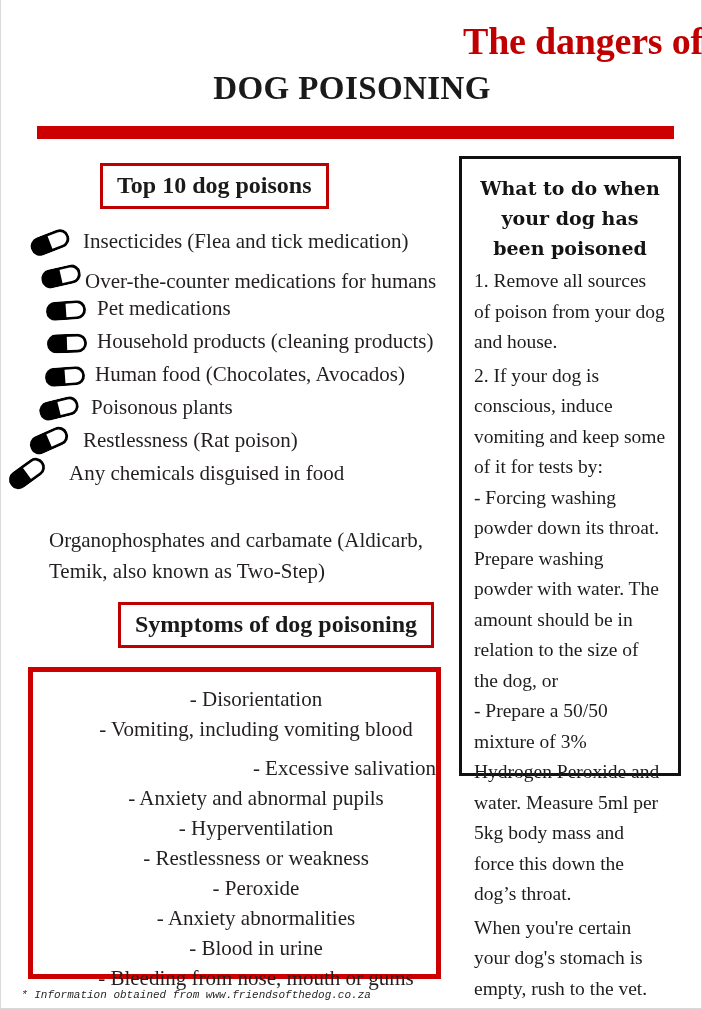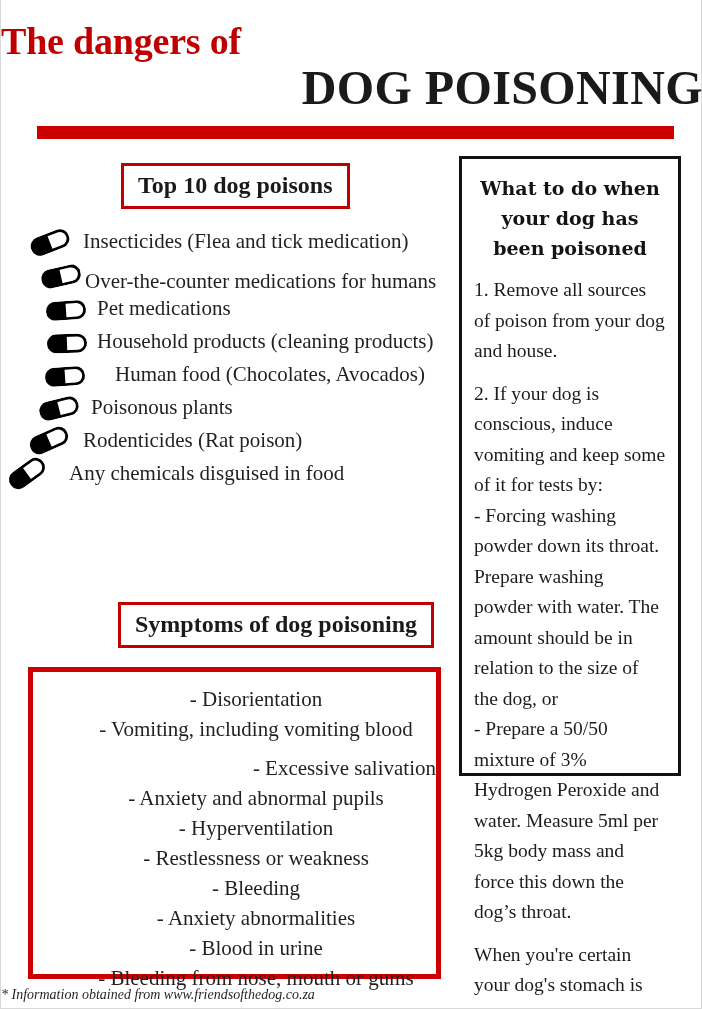--- a/index.html
+++ b/index.html
@@ -22,35 +22,35 @@
     width: 702px; height: 1009px;
     background: #ffffff;
     border-left: 1px solid #d9d9d9;
     border-right: 1px solid #d9d9d9;
     border-bottom: 1px solid #d9d9d9;
   }
 
   
   .header { position: absolute; left: 0; top: 0; width: 702px; }
   .title-line1 {
-    text-align: left;
+    text-align: right;
     color: #c00000;
     font-family: "Liberation Serif", "DejaVu Serif", serif;
     font-weight: bold;
     font-size: 38px;
     line-height: 44px;
     letter-spacing: -0.2px;
     padding-top: 19px;
   }
   .title-line2 {
-    text-align: right;
+    text-align: center;
     color: #1a1a1a;
     font-family: "Liberation Serif", "DejaVu Serif", serif;
     font-weight: bold;
-    font-size: 48px;
+    font-size: 33px;
     line-height: 46px;
     letter-spacing: 0.4px;
     padding-top: 2px;
   }
   .red-rule {
     position: absolute;
     left: 36px; top: 126px;
     width: 637px; height: 13px;
     background: #cc0000;
   }
@@ -68,21 +68,21 @@
     display: inline-block;
     padding: 4px 14px 6px 14px;
     font-weight: bold;
     font-size: 24px;
     line-height: 30px;
     color: #1a1a1a;
     box-shadow: inset 0 0 0 2px #ffffff;
   }
   .top10-heading-wrap {
     position: absolute;
-    left: 120px; top: 8px;
+    left: 99px; top: 8px;
   }
 
   
   .poison-list {
     position: absolute;
     left: 0; top: 70px;
     width: 452px;
   }
   .poison-row {
     position: relative;
@@ -128,24 +128,24 @@
   .symptom {
     text-align: center;
     font-size: 21px;
     line-height: 30px;
     color: #231f20;
   }
   .symptom.gap { margin-top: 9px; text-align: right; }
 
   .footnote {
     position: absolute;
-    left: 0; top: 988px;
-    font-family: Liberation Serif, serif;
+    left: 20px; top: 988px;
+    font-family: Liberation Mono, monospace;
     font-style: italic;
-    font-size: 14px;
+    font-size: 11px;
     line-height: 14px;
     color: #231f20;
   }
 
   
   .right-panel {
     position: absolute;
     left: 458px; top: 156px;
     width: 222px; height: 620px;
     border: 3px solid #111111;
@@ -158,21 +158,21 @@
     font-weight: bold;
     font-size: 19px;
     line-height: 30px;
     color: #141414;
   }
   .right-para {
     font-family: "Liberation Serif", "DejaVu Serif", serif;
     font-size: 19.5px;
     line-height: 30.5px;
     color: #1c1c1c;
-    margin-top: 12px;
+    margin-top: 3px;
     text-align: left;
   }
   .right-para.tight { margin-top: 0; }
 </style>
 </head>
 <body>
 
 <div class="page">
 
   <div class="header">
@@ -230,68 +230,69 @@
         <span class="ptext" style="left:96px; top:4px;">Household products (cleaning products)</span>
       </div>
 
       <div class="poison-row">
         <span class="pill" style="left:44px; top:10px; transform:rotate(-4deg);">
           <svg class="capsule" width="40" height="19" viewBox="0 0 40 19">
             <rect x="1.4" y="1.4" width="37.2" height="16.2" rx="8.1" fill="#ffffff" stroke="#000000" stroke-width="2.8"></rect>
             <path d="M9.5 1.4 H20 V17.6 H9.5 A8.1 8.1 0 0 1 9.5 1.4 Z" fill="#000000"></path>
           </svg>
         </span>
-        <span class="ptext" style="left:94px; top:4px;margin-left:20px;">Human food (Chocolates, Avocados)</span>
+        <span class="ptext" style="left:94px; top:4px;">Human food (Chocolates, Avocados)</span>
       </div>
 
       <div class="poison-row">
         <span class="pill" style="left:38px; top:9px; transform:rotate(-14deg);">
           <svg class="capsule" width="40" height="19" viewBox="0 0 40 19">
             <rect x="1.4" y="1.4" width="37.2" height="16.2" rx="8.1" fill="#ffffff" stroke="#000000" stroke-width="2.8"></rect>
             <path d="M9.5 1.4 H20 V17.6 H9.5 A8.1 8.1 0 0 1 9.5 1.4 Z" fill="#000000"></path>
           </svg>
         </span>
         <span class="ptext" style="left:90px; top:4px;">Poisonous plants</span>
       </div>
 
       <div class="poison-row">
         <span class="pill" style="left:28px; top:8px; transform:rotate(-24deg);">
           <svg class="capsule" width="40" height="19" viewBox="0 0 40 19">
             <rect x="1.4" y="1.4" width="37.2" height="16.2" rx="8.1" fill="#ffffff" stroke="#000000" stroke-width="2.8"></rect>
             <path d="M9.5 1.4 H20 V17.6 H9.5 A8.1 8.1 0 0 1 9.5 1.4 Z" fill="#000000"></path>
           </svg>
         </span>
-        <span class="ptext" style="left:82px; top:4px;">Rodenticides (Rat poison)</span>
+        <span class="ptext" style="left:82px; top:4px;">Restlessness (Rat poison)</span>
       </div>
 
       <div class="poison-row">
         <span class="pill" style="left:6px; top:8px; transform:rotate(-36deg);">
           <svg class="capsule" width="40" height="19" viewBox="0 0 40 19">
             <rect x="1.4" y="1.4" width="37.2" height="16.2" rx="8.1" fill="#ffffff" stroke="#000000" stroke-width="2.8"></rect>
             <path d="M9.5 1.4 H20 V17.6 H9.5 A8.1 8.1 0 0 1 9.5 1.4 Z" fill="#000000"></path>
           </svg>
         </span>
         <span class="ptext" style="left:68px; top:4px;">Any chemicals disguised in food</span>
       </div>
 
     </div>
 
+    <div class="organo">Organophosphates and carbamate (Aldicarb, Temik, also known as Two-Step)</div>
 
     <div class="symptoms-heading-wrap">
       <div class="badge-heading">Symptoms of dog poisoning</div>
     </div>
 
     <div class="symptoms-box">
       <div class="symptom">- Disorientation</div>
       <div class="symptom">- Vomiting, including vomiting blood</div>
       <div class="symptom gap">- Excessive salivation</div>
       <div class="symptom">- Anxiety and abnormal pupils</div>
       <div class="symptom">- Hyperventilation</div>
       <div class="symptom">- Restlessness or weakness</div>
-      <div class="symptom">- Bleeding</div>
+      <div class="symptom">- Peroxide</div>
       <div class="symptom">- Anxiety abnormalities</div>
       <div class="symptom">- Blood in urine</div>
       <div class="symptom">- Bleeding from nose, mouth or gums</div>
     </div>
 
   </div>
 
   <div class="right-panel">
     <div class="right-title">What to do when your dog has been poisoned</div>
     <div class="right-para">1. Remove all sources of poison from your dog and house.</div>

